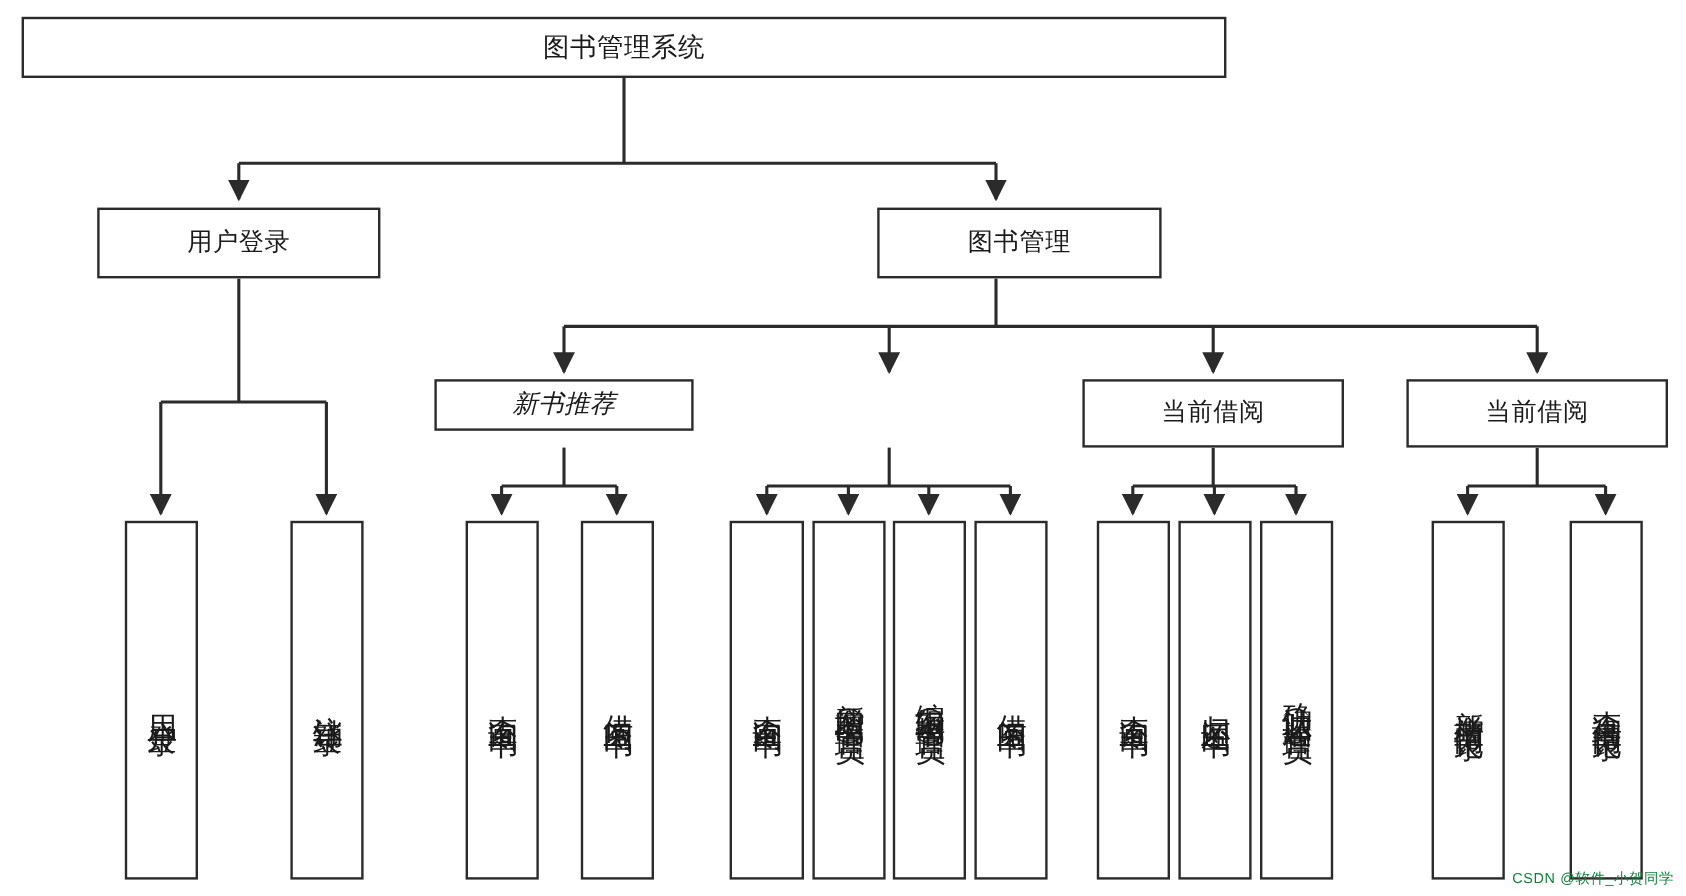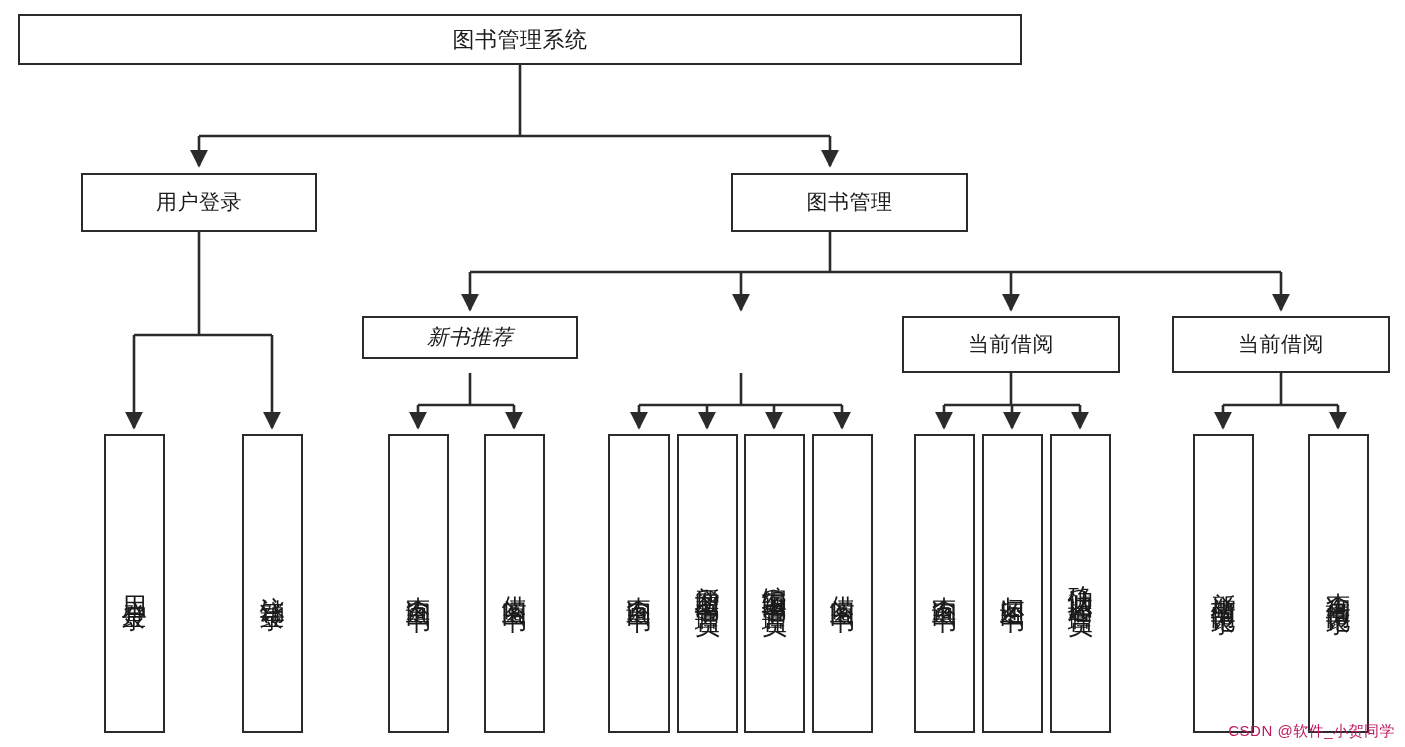--- a/index.html
+++ b/index.html
@@ -64,22 +64,22 @@
     text-orientation: upright;
     font-size: 25px;
     line-height: 1.05;
     letter-spacing: 4px;
     white-space: nowrap;
   }
   .watermark {
     position: absolute;
     right: 10px;
     bottom: 6px;
-    font-size: 15px;
-    color: #be185d;
+    font-size: 12px;
+    color: #15803d;
     letter-spacing: 0.5px;
     white-space: nowrap;
   }
 </style>
 </head>
 <body>
 
 <div id="diagram-root">
 
   <svg class="connectors" viewBox="0 0 1405 747" xmlns="http://www.w3.org/2000/svg">

